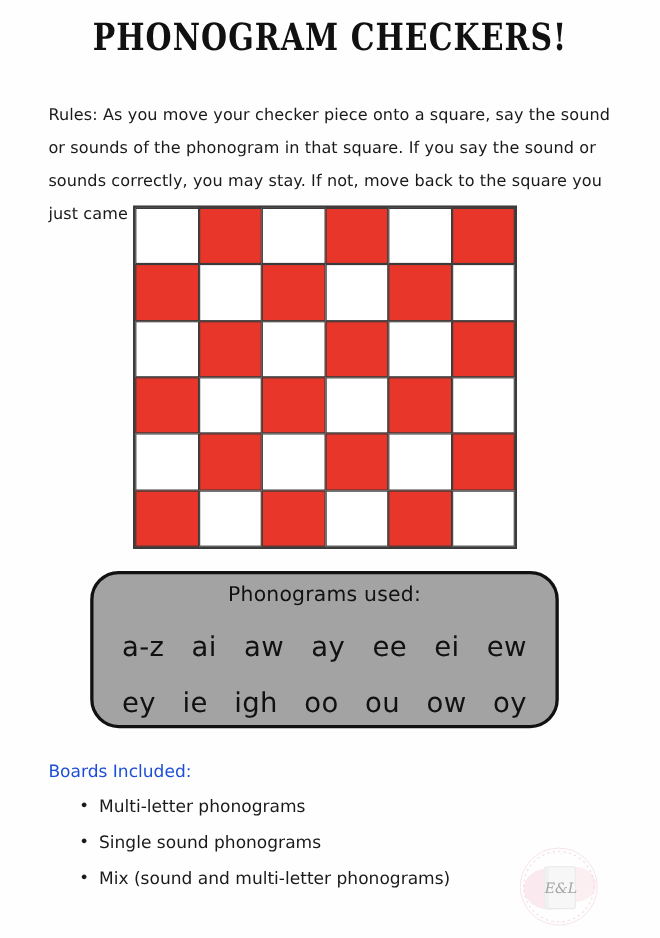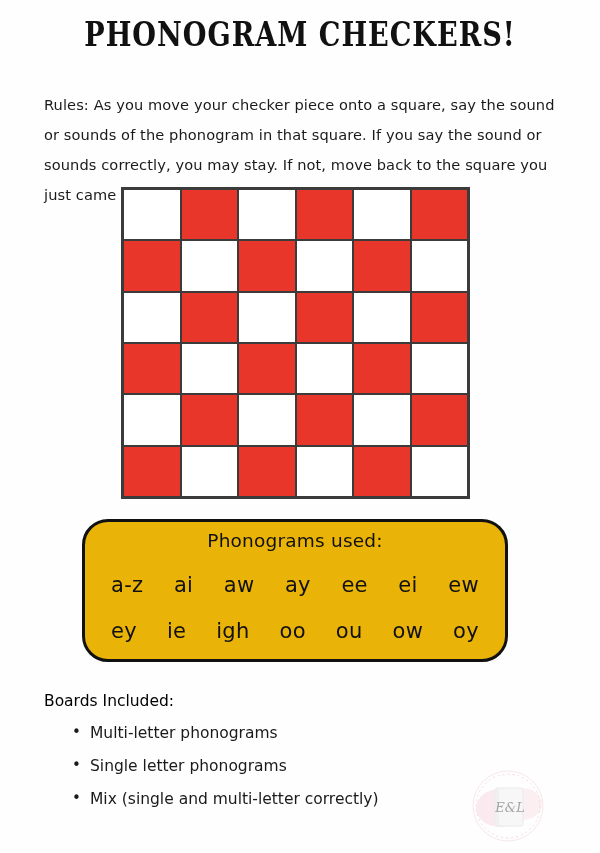--- a/index.html
+++ b/index.html
@@ -77,53 +77,53 @@
   
   .phono-box {
     position: absolute;
     left: 82px;
     top: 519px;
     width: 426px;
     height: 143px;
     border: 3px solid #111111;
     border-radius: 26px;
     box-sizing: border-box;
-    background: #eab308;
+    background: #a3a3a3;
   }
   .phono-title {
     text-align: center;
     margin-top: 8px;
     font-family: "DejaVu Sans", "Liberation Sans", sans-serif;
     font-size: 18.5px;
     color: #111111;
     letter-spacing: 0.2px;
   }
   .phono-row {
     display: flex;
     justify-content: space-between;
     align-items: center;
     padding: 0 26px;
     box-sizing: border-box;
     font-family: "DejaVu Sans", "Liberation Sans", sans-serif;
-    font-size: 21px;
+    font-size: 25px;
     color: #111111;
     letter-spacing: 0.3px;
   }
   .phono-row.r1 { margin-top: 22px; }
   .phono-row.r2 { margin-top: 22px; align-items: center; }
   .phono-item { white-space: nowrap; }
 
   
   .boards-heading {
     position: absolute;
     left: 44px;
     top: 692px;
     font-family: "DejaVu Sans", "Liberation Sans", sans-serif;
     font-size: 15.5px;
-    color: #000000;
+    color: #1d4ed8;
   }
   .boards-list {
     position: absolute;
     left: 72px;
     top: 723px;
     margin: 0;
     padding: 0;
     list-style: none;
     font-family: "DejaVu Sans", "Liberation Sans", sans-serif;
     font-size: 15.5px;
@@ -219,22 +219,22 @@
         <span class="phono-item">oo</span>
         <span class="phono-item">ou</span>
         <span class="phono-item">ow</span>
         <span class="phono-item">oy</span>
       </div>
   </div>
 
   <div class="boards-heading">Boards Included:</div>
   <ul class="boards-list">
       <li>Multi-letter phonograms</li>
-      <li>Single letter phonograms</li>
-      <li>Mix (single and multi-letter correctly)</li>
+      <li>Single sound phonograms</li>
+      <li>Mix (sound and multi-letter phonograms)</li>
     </ul>
 
   <div class="logo">
     <svg viewBox="0 0 88 84" xmlns="http://www.w3.org/2000/svg" aria-hidden="true">
       <g opacity="0.55">
         <ellipse cx="36" cy="44" rx="24" ry="19" fill="#f4cdd8" opacity="0.75"></ellipse>
         <ellipse cx="58" cy="40" rx="20" ry="16" fill="#f6d6de" opacity="0.7"></ellipse>
         <circle cx="44" cy="42" r="32" fill="none" stroke="#e9bcc8" stroke-width="1" stroke-dasharray="2 3"></circle>
         <circle cx="44" cy="42" r="35" fill="none" stroke="#eec6d1" stroke-width="0.8"></circle>
         <g fill="#cfa9b5" font-size="4.2" font-family="DejaVu Sans, sans-serif">

